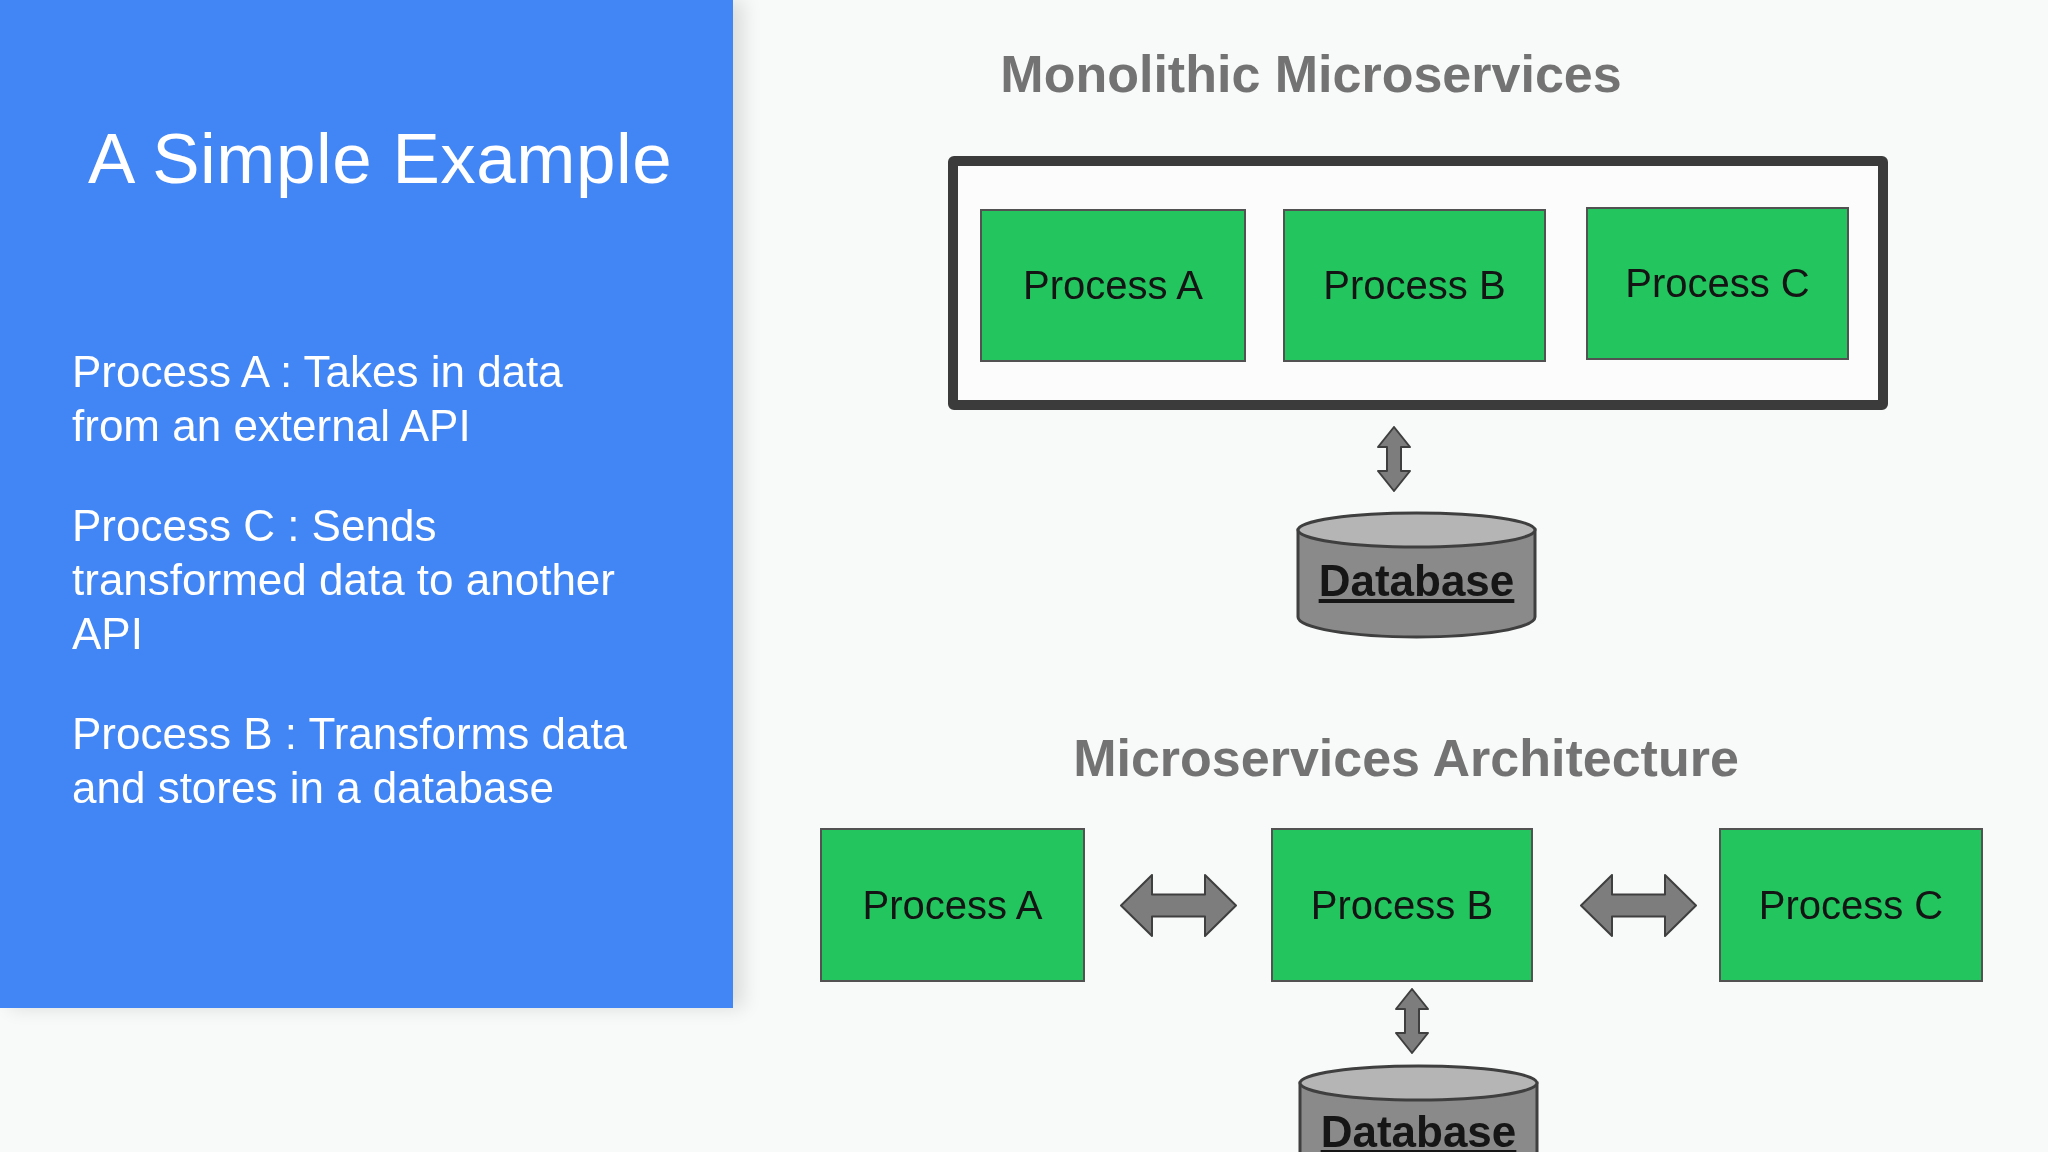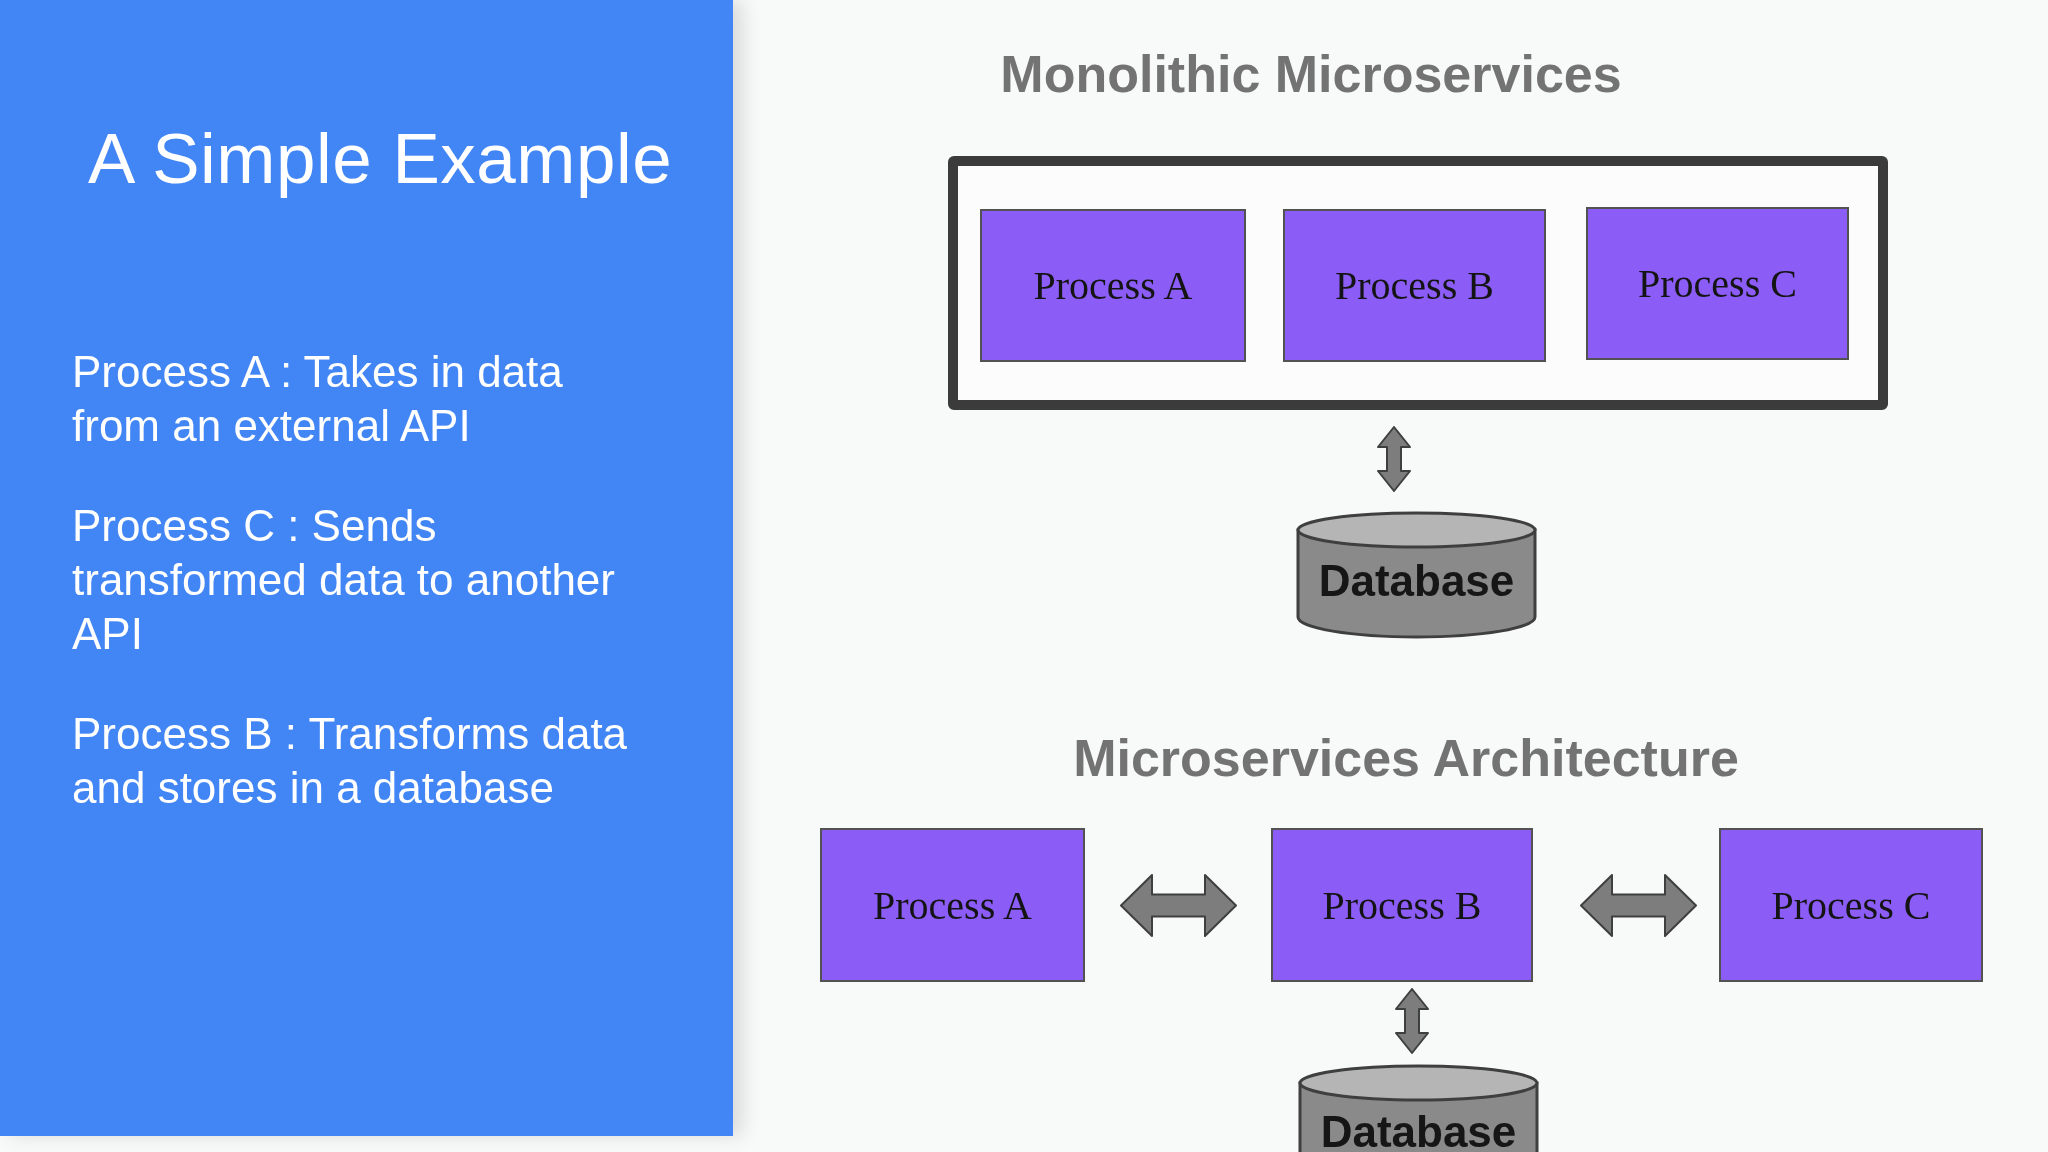--- a/index.html
+++ b/index.html
@@ -9,21 +9,21 @@
     height: 1152px;
     overflow: hidden;
     background: #f8f9f9;
     font-family: "Liberation Sans", sans-serif;
   }
 
   
   .sidebar {
     position: absolute;
     left: 0; top: 0;
-    width: 733px; height: 1136px;
+    width: 733px; height: 1008px;
     background: #4285F4;
     box-shadow: 10px 0 18px rgba(0,0,0,0.12);
   }
   .sidebar-title {
     position: absolute;
     left: 88px; top: 118px;
     font-size: 71px;
     font-weight: 500;
     letter-spacing: 0.5px;
     color: #ffffff;
@@ -45,27 +45,26 @@
   .section-title {
     position: absolute;
     transform: translateX(-50%);
     font-size: 52px;
     font-weight: 700;
     color: #737373;
     white-space: nowrap;
   }
   .proc-box {
     position: absolute;
-    background: #8b5cf6;
+    background: #22c55e;
     border: 2px solid #525252;
     box-sizing: border-box;
     display: flex;
     align-items: center;
     justify-content: center;
-    font-family: Liberation Serif, serif;
   }
   .proc-label {
     font-size: 40px;
     color: #141414;
     white-space: nowrap;
   }
   .mono-container {
     position: absolute;
     left: 948px; top: 156px;
     width: 940px; height: 254px;
@@ -76,20 +75,21 @@
   }
   .arrow-svg { position: absolute; display: block; }
   .cylinder-svg { position: absolute; display: block; }
   .db-label {
     position: absolute;
     width: 243px;
     text-align: center;
     font-size: 44px;
     font-weight: 700;
     color: #161616;
+    text-decoration: underline;
   }
 </style>
 </head>
 <body>
 
 <div class="stage">
 
   <div class="sidebar">
     <div class="sidebar-title">A Simple Example</div>
     <div class="sidebar-body">

